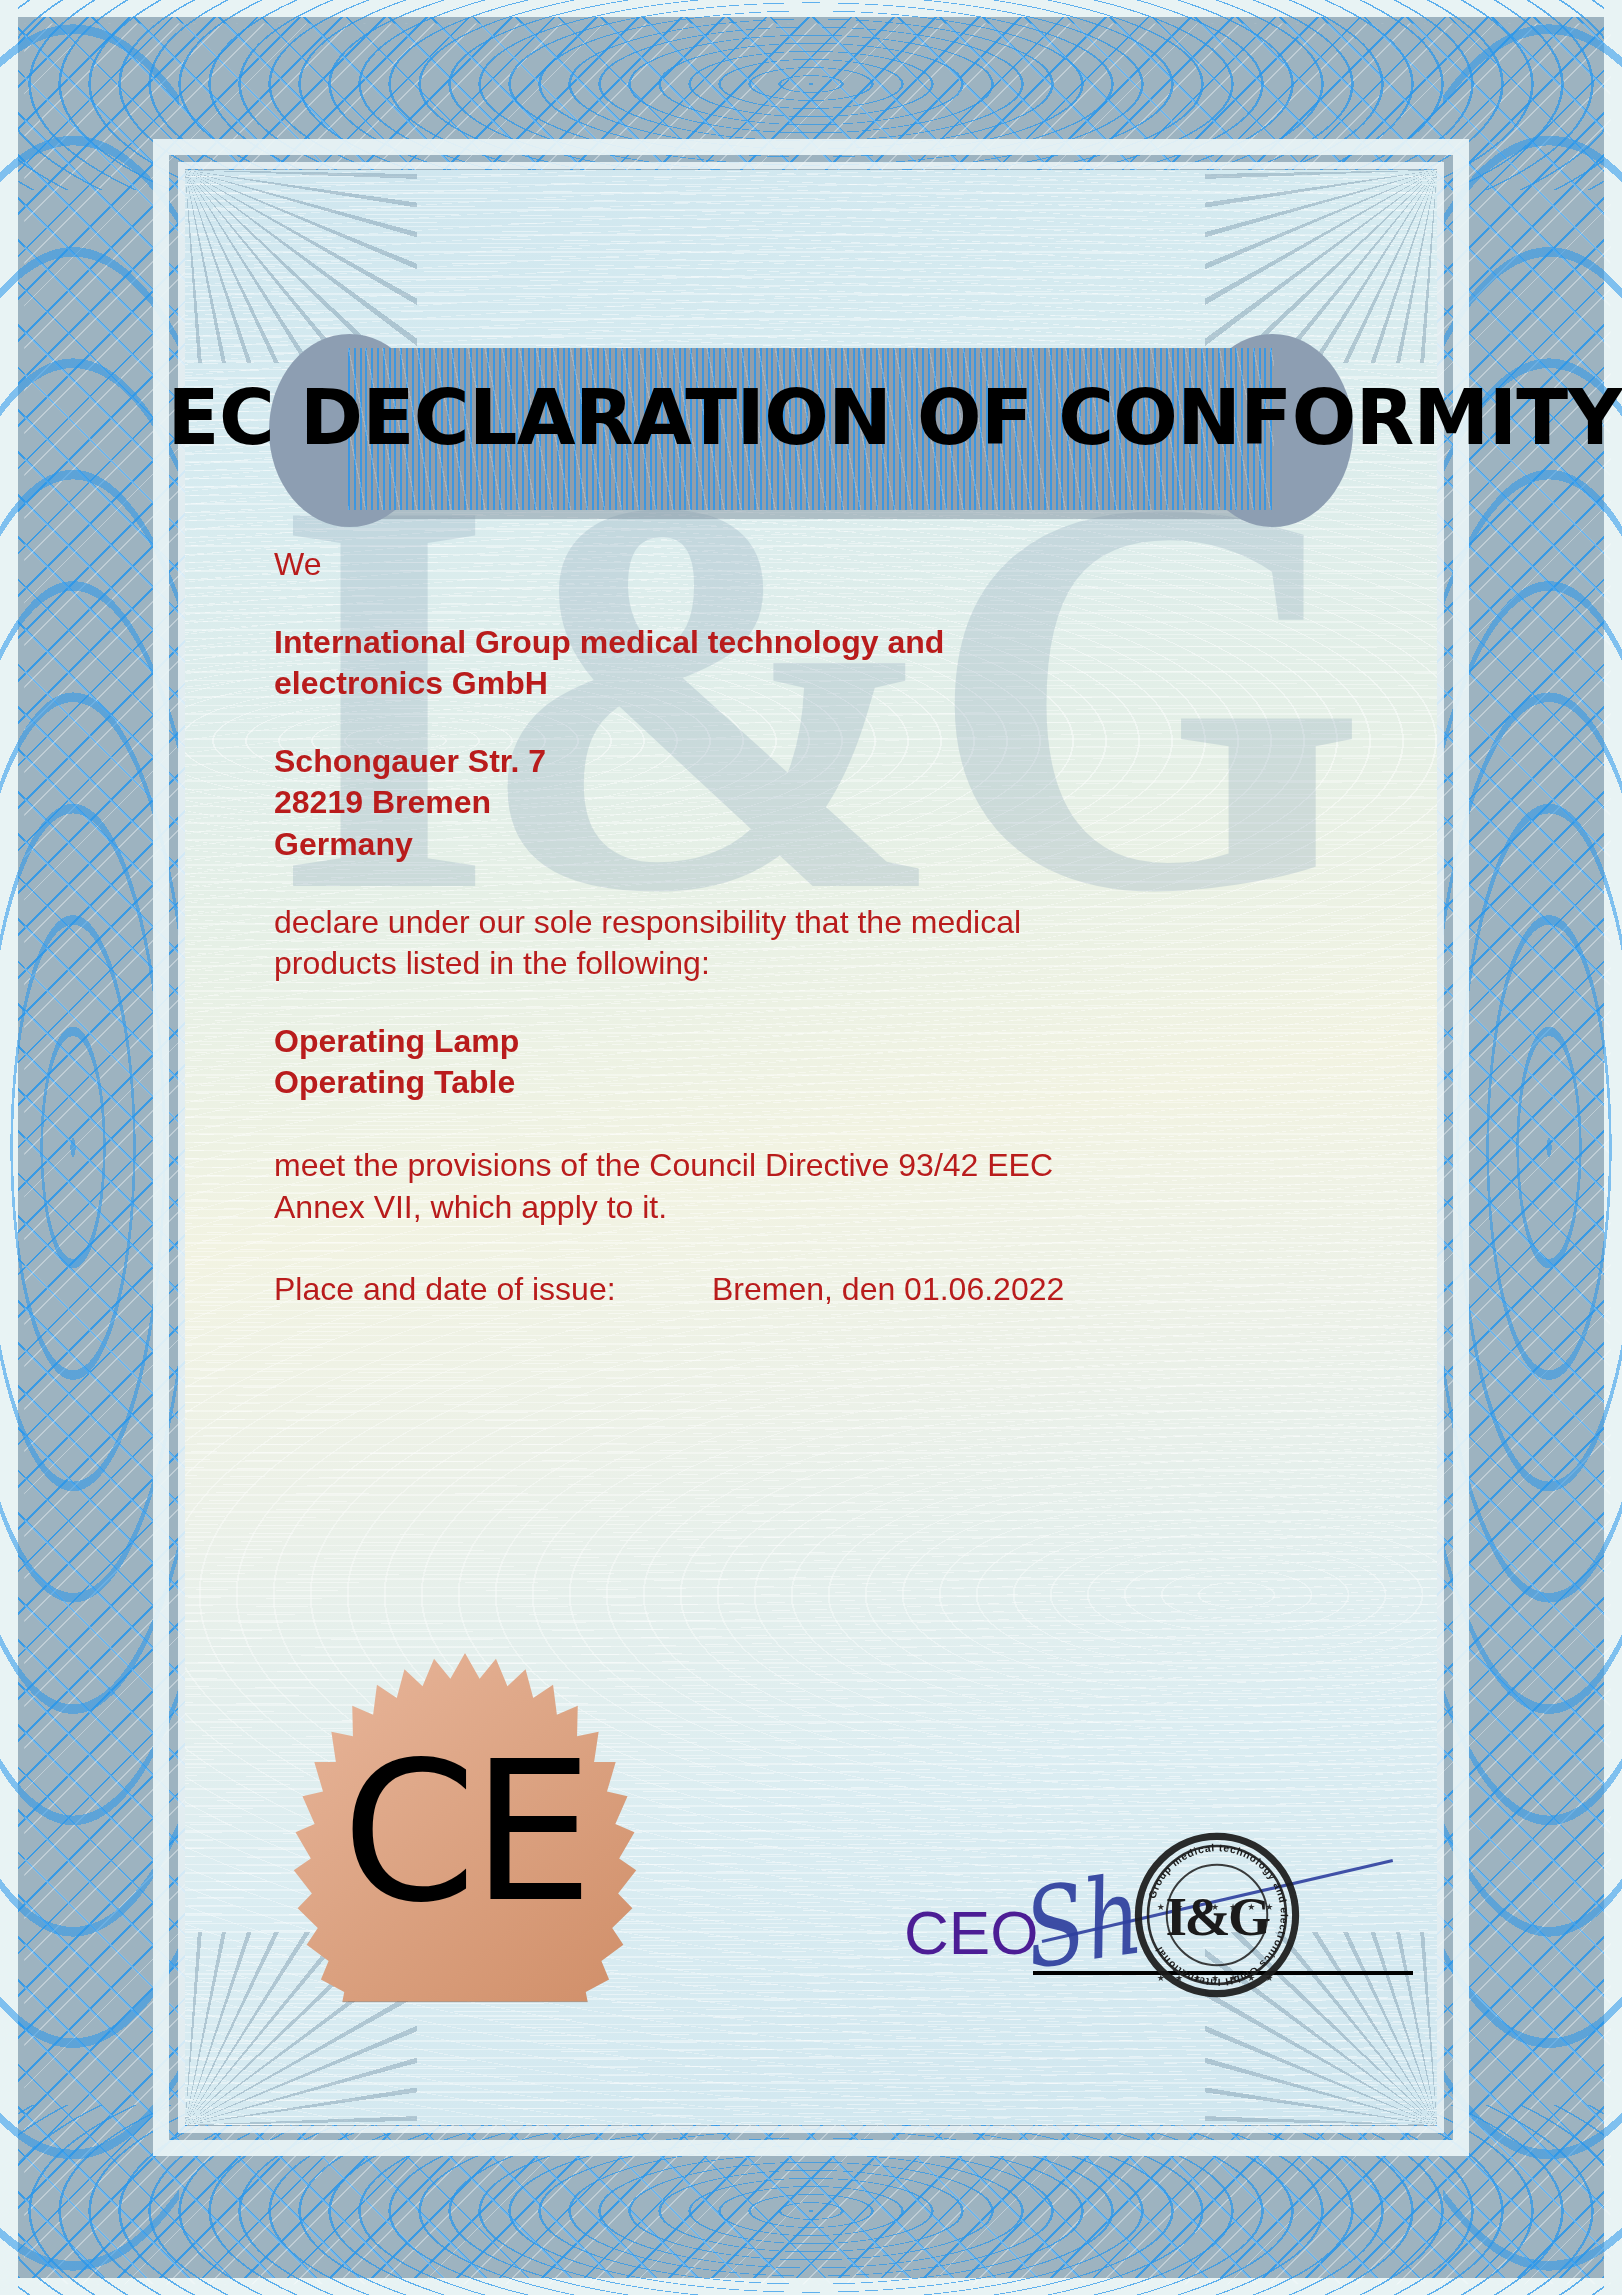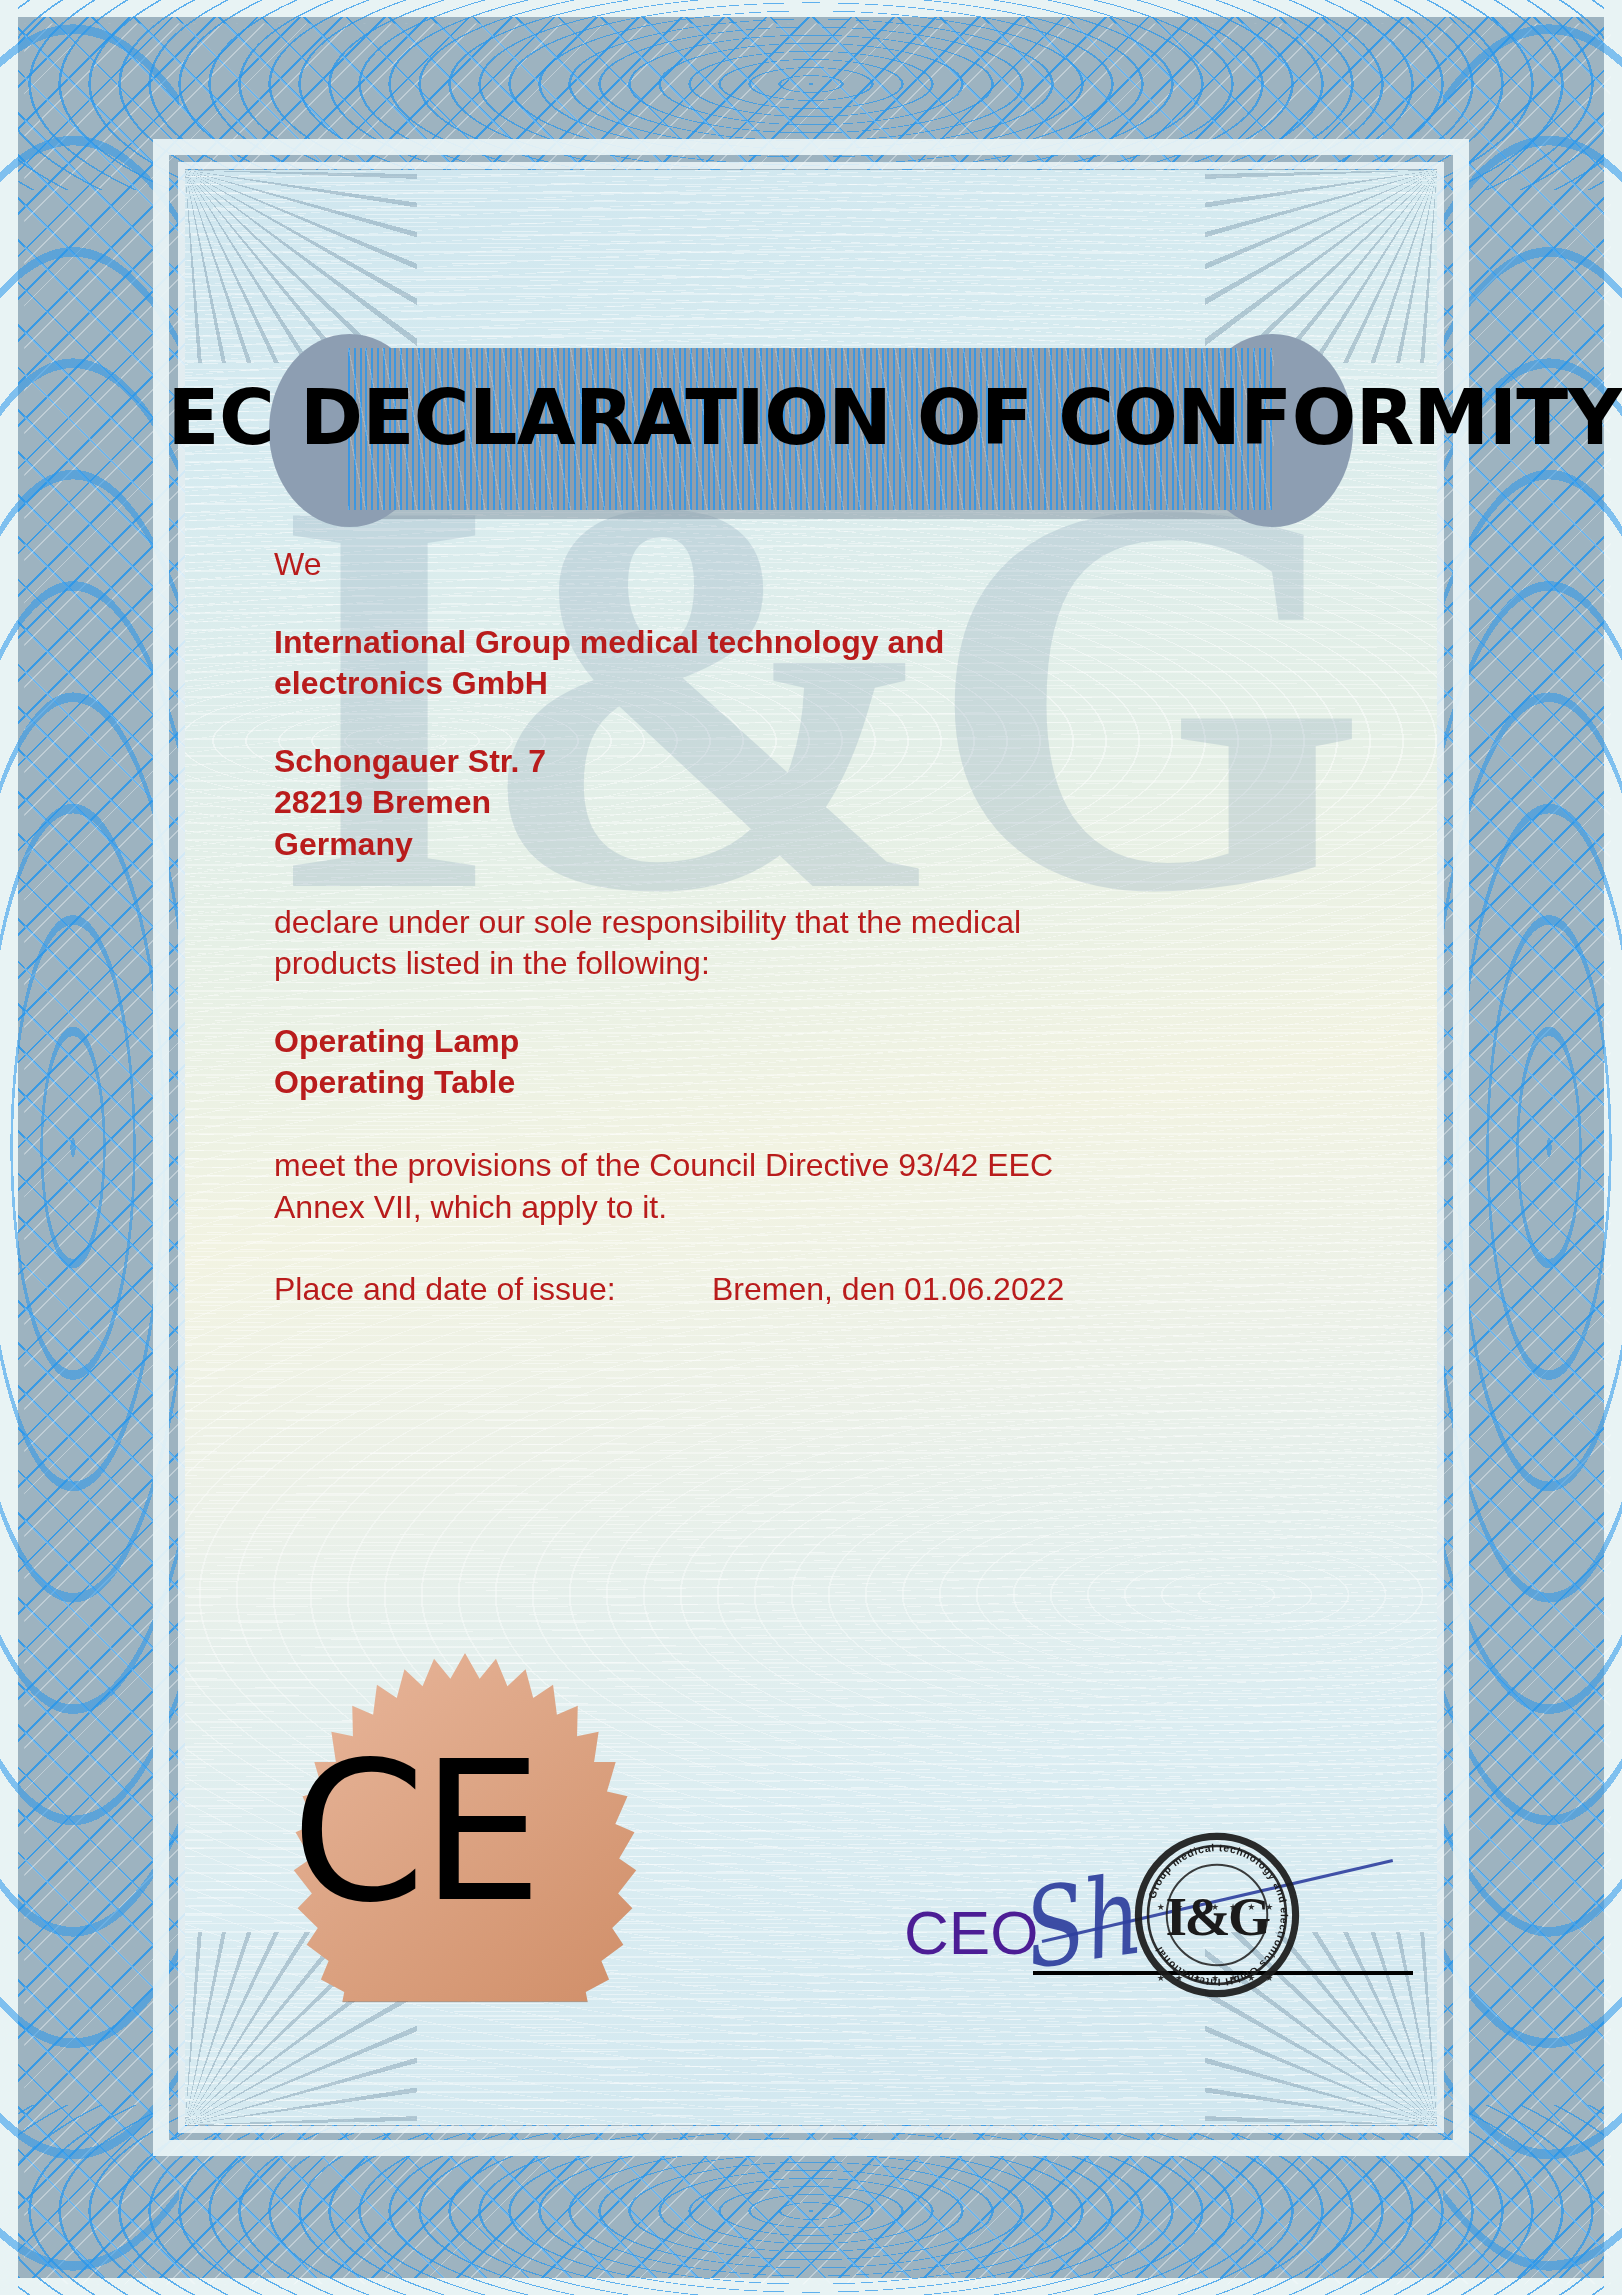--- a/index.html
+++ b/index.html
@@ -187,20 +187,21 @@
   .ce-star{
     position:absolute;inset:0;
     background:linear-gradient(140deg,#e9b79c 0%,#dda585 45%,#d08e68 100%);
     clip-path:polygon(
       50% 0%,54.2% 7.4%,58.9% 1.6%,62.2% 9.5%,67.4% 4.6%,69.6% 12.9%,75.3% 9.1%,76.4% 17.7%,82.4% 15.1%,82.2% 23.9%,88.4% 22.6%,87.1% 31.3%,93.3% 31.3%,90.8% 39.8%,96.7% 41.1%,93.2% 49.1%,98.7% 51.5%,94.3% 59%,99.2% 62.4%,94% 69.1%,98.1% 73.3%,92.3% 79%,95.5% 83.8%,89.2% 88.5%,91.4% 93.8%,84.7% 97.4%,85.8% 103%,79% 105.4%,79% 111%,72.1% 112.2%,70.1% 117.6%,63.4% 117.5%,60.4% 122.5%,54.2% 121.1%,50% 125.6%,45.8% 121.1%,39.6% 122.5%,36.6% 117.5%,29.9% 117.6%,27.9% 112.2%,21% 111%,21% 105.4%,14.2% 103%,15.3% 97.4%,8.6% 93.8%,10.8% 88.5%,4.5% 83.8%,7.7% 79%,1.9% 73.3%,6% 69.1%,0.8% 62.4%,5.7% 59%,1.3% 51.5%,6.8% 49.1%,3.3% 41.1%,9.2% 39.8%,6.7% 31.3%,12.9% 31.3%,11.6% 22.6%,17.8% 23.9%,17.6% 15.1%,23.6% 17.7%,24.7% 9.1%,30.4% 12.9%,32.6% 4.6%,37.8% 9.5%,41.1% 1.6%,45.8% 7.4%);
     transform:scale(1) translateY(-6%);
     filter:drop-shadow(1.9px 1.9px 0 rgba(150,105,75,.65));
   }
   .ce-glyph{
     position:absolute;left:0;right:0;top:62px;
+    text-align:center;
     font-family:"DejaVu Sans",sans-serif;
     font-size:193px;font-weight:400;
     line-height:1;
     color:#000;
     letter-spacing:-5.1px;
   }
 
   
   .sig-block{
     position:absolute;left:904px;top:1864px;width:579px;height:193px;

